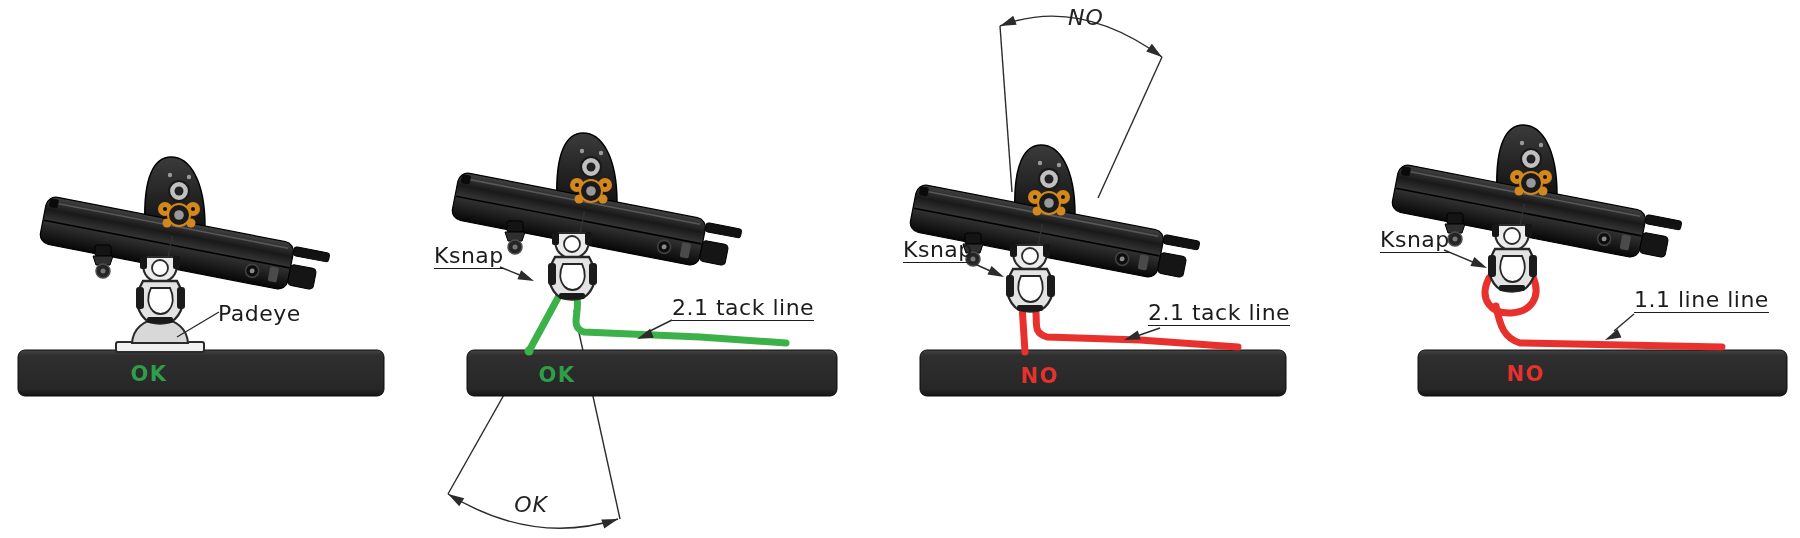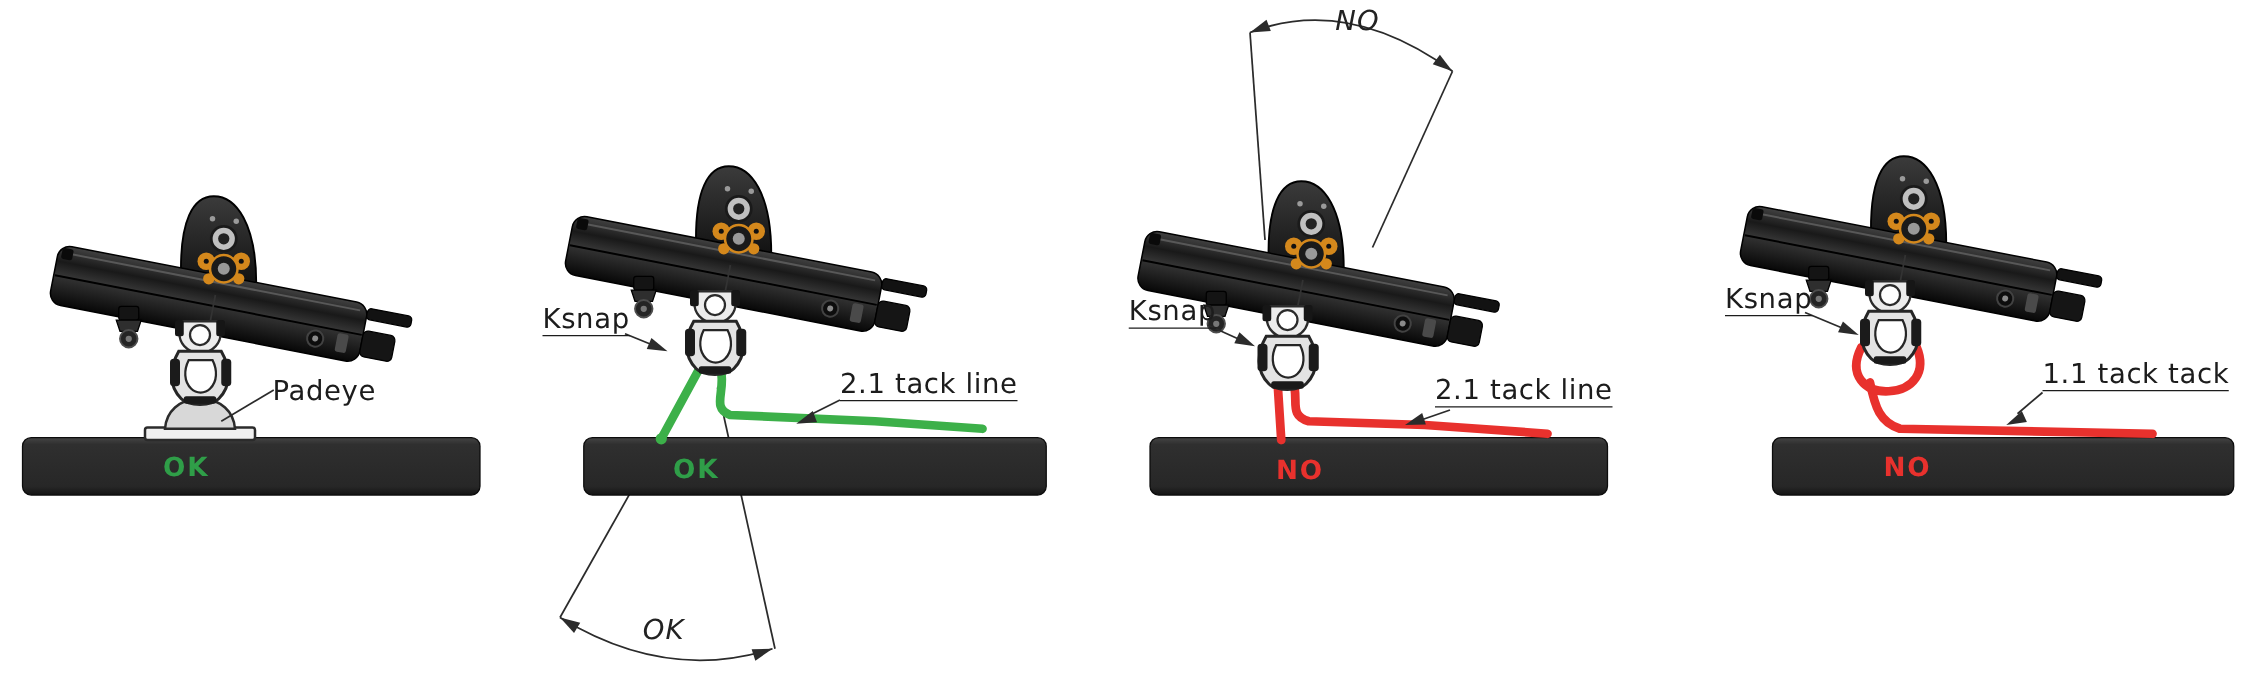--- a/index.html
+++ b/index.html
@@ -175,16 +175,16 @@
   <div class="lbl underlined" style="left:672px;top:296px;"><span class="strong"></span><span>2.1 tack line</span></div>
   <div class="status status-ok" style="left:557px;top:363px;">OK</div>
   <div class="angle-lbl" style="left:531px;top:492px;">OK</div>
 
   <div class="lbl underlined" style="left:903px;top:238px;">Ksnap</div>
   <div class="lbl underlined" style="left:1148px;top:301px;"><span class="strong"></span><span>2.1 tack line</span></div>
   <div class="status status-no" style="left:1040px;top:364px;">NO</div>
   <div class="angle-lbl" style="left:1086px;top:5px;">NO</div>
 
   <div class="lbl underlined" style="left:1380px;top:228px;">Ksnap</div>
-  <div class="lbl underlined" style="left:1634px;top:288px;"><span class="strong">1.1</span><span> tack tack</span></div>
+  <div class="lbl underlined" style="left:1634px;top:288px;"><span class="strong">1.1</span><span> line line</span></div>
   <div class="status status-no" style="left:1526px;top:362px;">NO</div>
 
 </div>
 
 </body></html>

